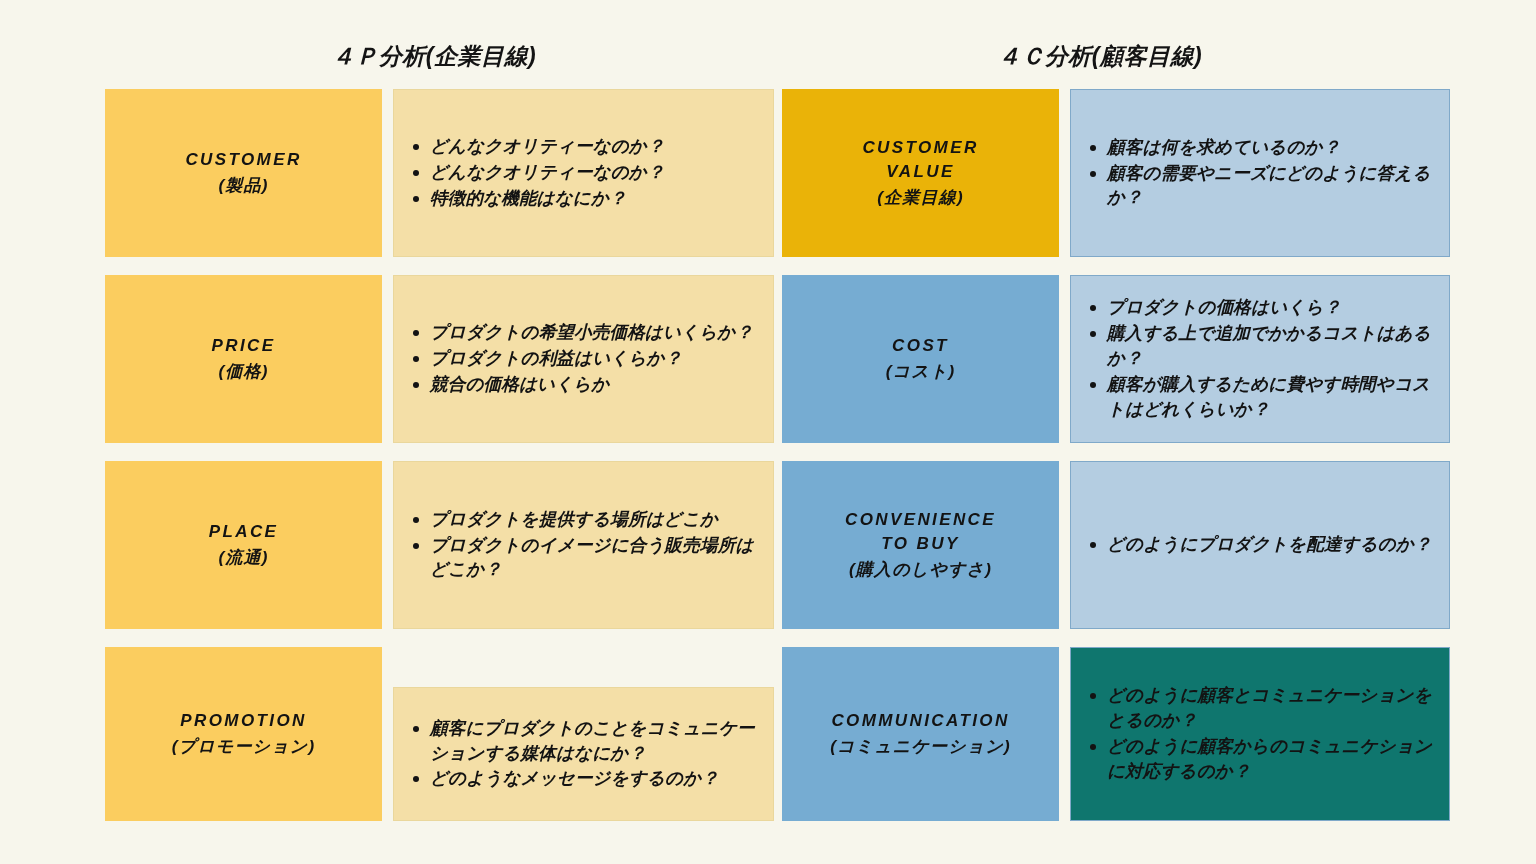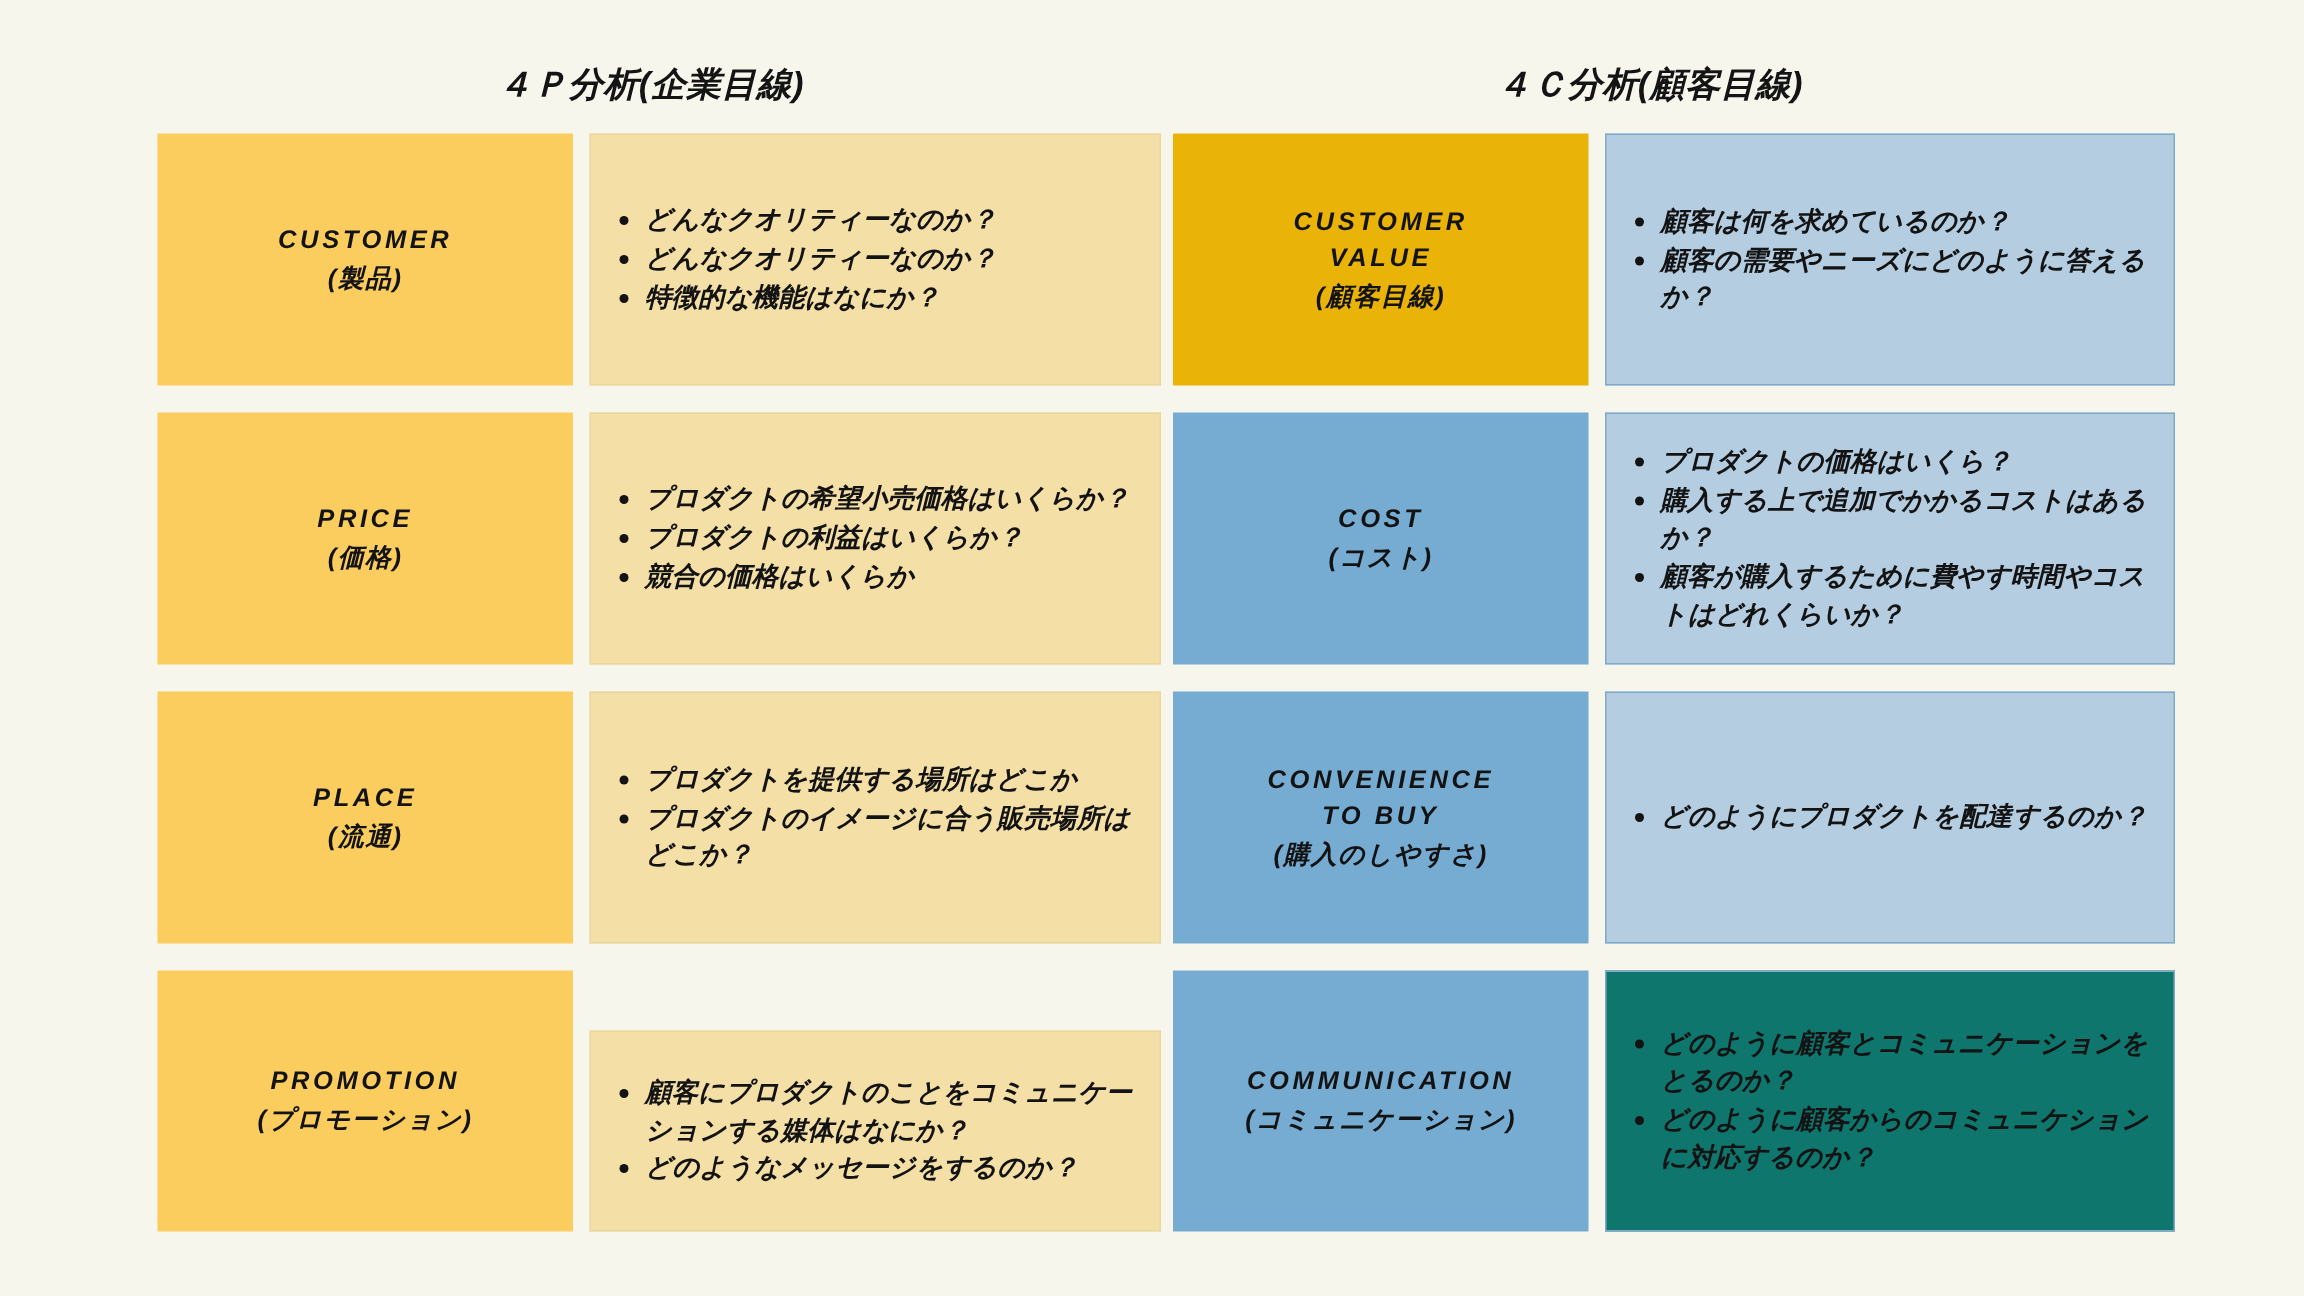--- a/index.html
+++ b/index.html
@@ -139,21 +139,21 @@
           <ul>
             <li>どんなクオリティーなのか？</li>
             <li>どんなクオリティーなのか？</li>
             <li>特徴的な機能はなにか？</li>
           </ul>
         </div>
       <div class="spacer"></div>
       <div class="label-cell theme-blue" style="background: #eab308;">
           <div class="title-en">CUSTOMER
 VALUE</div>
-          <div class="title-jp">(顧客目線)</div>
+          <div class="title-jp">(企業目線)</div>
         </div>
       <div class="spacer"></div>
       <div class="detail-cell theme-blue" style="background: rgb(180, 205, 225); border: 1px solid rgb(128, 169, 201);">
           <ul>
             <li>顧客は何を求めているのか？</li>
             <li>顧客の需要やニーズにどのように答えるか？</li>
           </ul>
         </div>
     </div>
 

